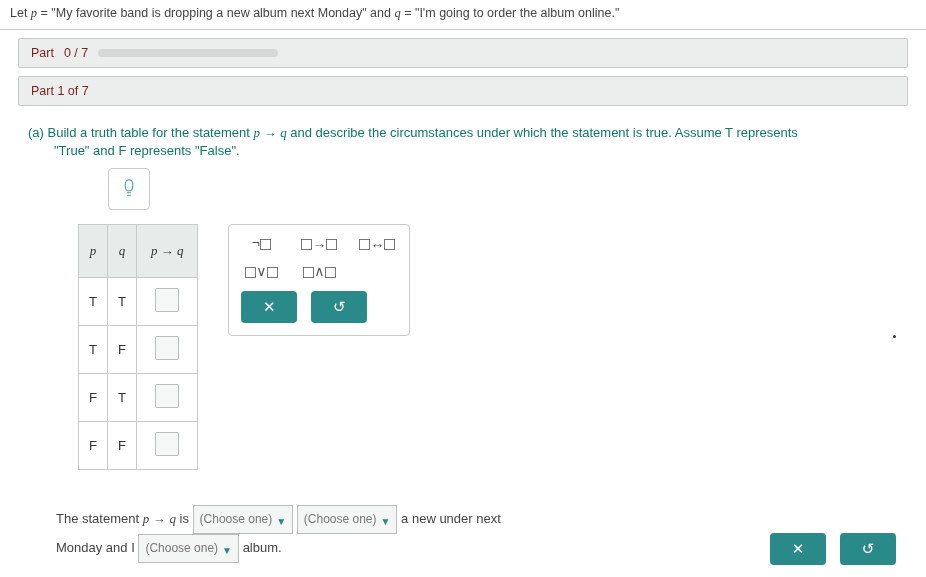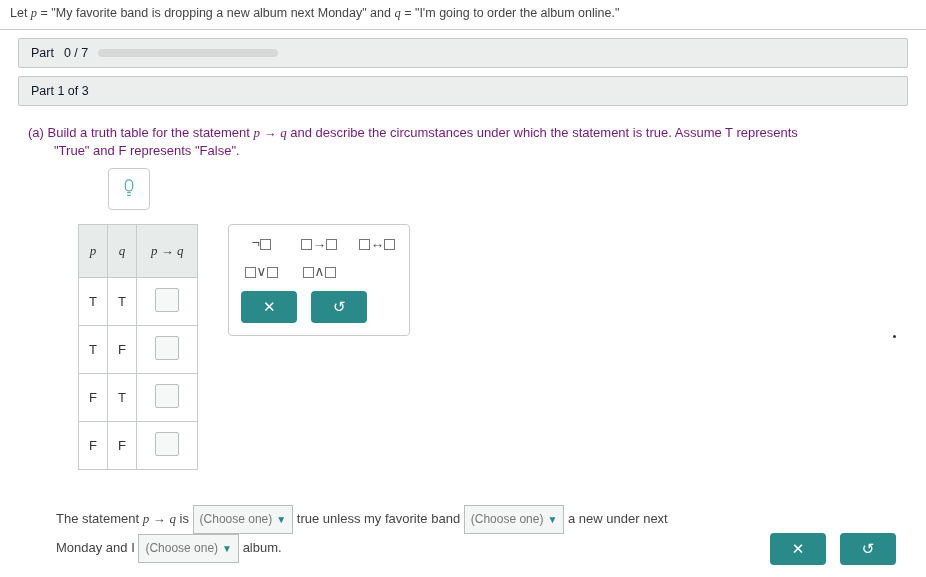--- a/index.html
+++ b/index.html
@@ -15,28 +15,28 @@
   }
   .topbar { border-bottom: 1px solid #ccc; padding: 6px 10px 8px; font-size: 12.5px; color:#444;}
   .latin { font-style: italic; font-family: "Times New Roman", serif; }
   .bar {
     background: #eceeee;
     border: 1px solid #c7c9c9;
     border-radius: 2px;
     padding: 7px 12px;
     margin: 8px 18px 0;
     font-size: 12.5px;
-    color: #0f172a;
+    color: #7f1d1d;
     display:flex; align-items:center; gap:10px;
   }
   .progress {
     width: 180px; height: 8px; background:#d6d8d8; border-radius:4px;
   }
   .content { padding: 18px 28px 0; }
-  .instr { font-size: 13px; line-height: 1.4; color:#701a75; margin-bottom: 8px;}
+  .instr { font-size: 13px; line-height: 1.4; color:#0f766e; margin-bottom: 8px;}
   .instr-indent { padding-left: 26px; }
 
   .toolbar-mini {
     border:1px solid #c8cbcb; border-radius:4px; display:inline-flex; margin-left: 80px;
     width:42px; height:42px; align-items:center; justify-content:center; background:#fff;
   }
   .toolbar-mini svg { width:20px; height:22px; }
 
   .workrow { display:flex; gap:30px; margin-top:14px; margin-left:50px; align-items:flex-start;}
   table.truth {
@@ -66,41 +66,41 @@
   .sq { display:inline-block; width:11px; height:11px; border:1.3px solid #777; vertical-align:middle;}
   .btnrow { display:flex; gap:14px; margin-top:6px;}
   .btn {
     background:#2a8a8a; color:#fff; border:none; border-radius:4px;
     width:56px; height:32px; font-size:15px; cursor:pointer;
     display:flex; align-items:center; justify-content:center;
   }
   .sentence { position:absolute; bottom:14px; left:56px; right:8px; font-size:13px; color:#444; line-height:1.9;}
   .choose {
     border:1px solid #b9bcbc; background:#f4f5f5; padding:2px 6px; font-size:12px; color:#777;
-    display:inline-flex; align-items:center; gap:4px; cursor:pointer;
+    display:inline-flex; align-items:flex-end; gap:4px; cursor:pointer;
   }
   .tri { color:#2a8a8a; font-size:10px;}
   .footer-btns { position:absolute; right:30px; bottom:12px; display:flex; gap:14px;}
   .dot { position:absolute; right:30px; top:335px; width:3px; height:3px; background:#333; border-radius:50%;}
 </style>
 </head>
 <body>
 
 <div class="topbar">
   <span>Let </span><span class="latin">p</span><span> = "My favorite band is dropping a new album next Monday" and </span><span class="latin">q</span><span> = "I'm going to order the album online."</span>
 </div>
 
 <div class="bar">
   <span>Part</span>
   <span>0 / 7</span>
   <span class="progress"></span>
 </div>
 
 <div class="bar">
-  <span>Part 1 of 3</span>
+  <span>Part 1 of 7</span>
 </div>
 
 <div class="content">
   <div class="instr">
     <span>(a)</span>
     <span>Build a truth table for the statement </span><span class="latin">p</span><span> → </span><span class="latin">q</span><span> and describe the circumstances under which the statement is true. Assume T represents</span>
     <div class="instr-indent">"True" and F represents "False".</div>
   </div>
 
   <div class="toolbar-mini">
@@ -165,21 +165,20 @@
 </div>
 
 <span class="dot"></span>
 
 <div class="sentence">
   <span>The statement </span><span class="latin">p</span><span> → </span><span class="latin">q</span><span> is </span>
   <span class="choose">
       <span>(Choose one)</span> 
       <span class="tri">▼</span>
     </span>
-  <span> true unless my favorite band </span>
   <span class="choose">
       <span>(Choose one)</span> 
       <span class="tri">▼</span>
     </span>
   <span> a new under next</span><br>
   <span>Monday and I </span>
   <span class="choose">
       <span>(Choose one)</span> 
       <span class="tri">▼</span>
     </span>

